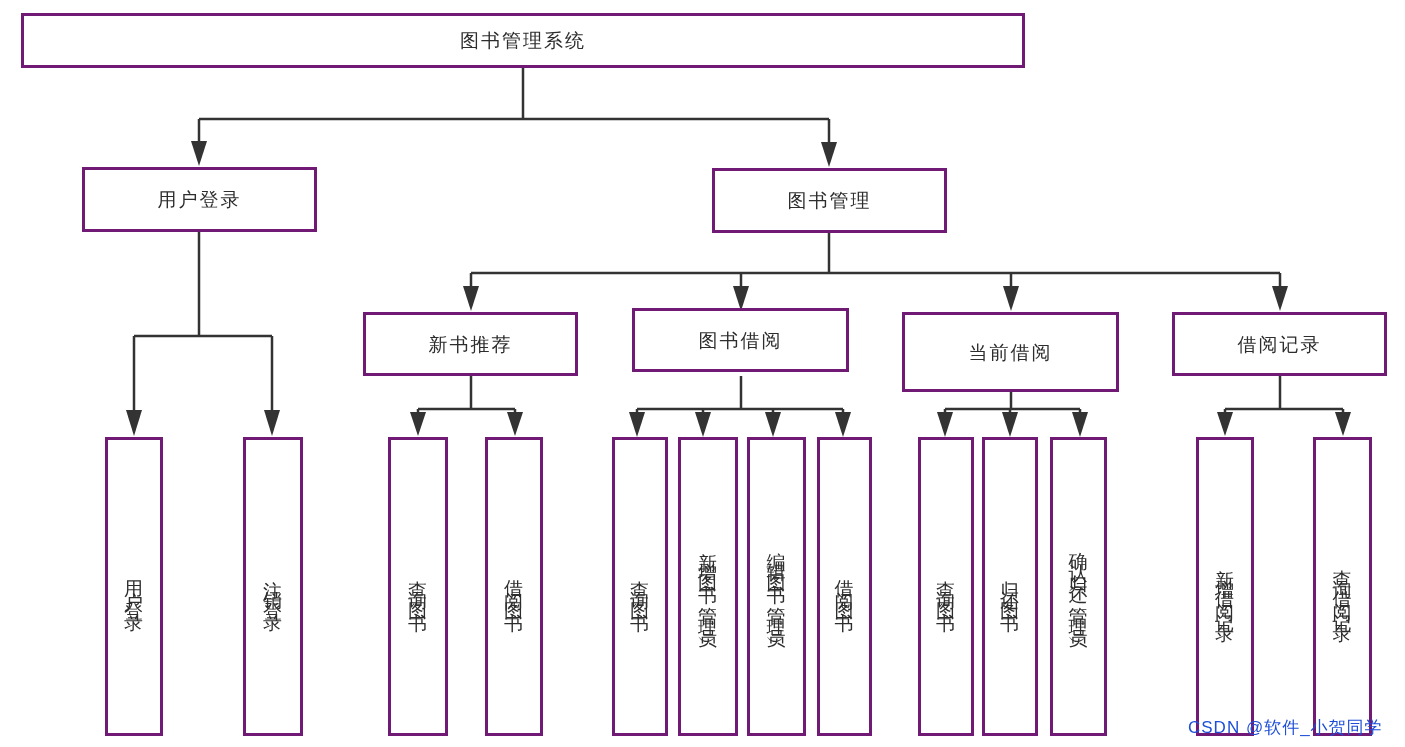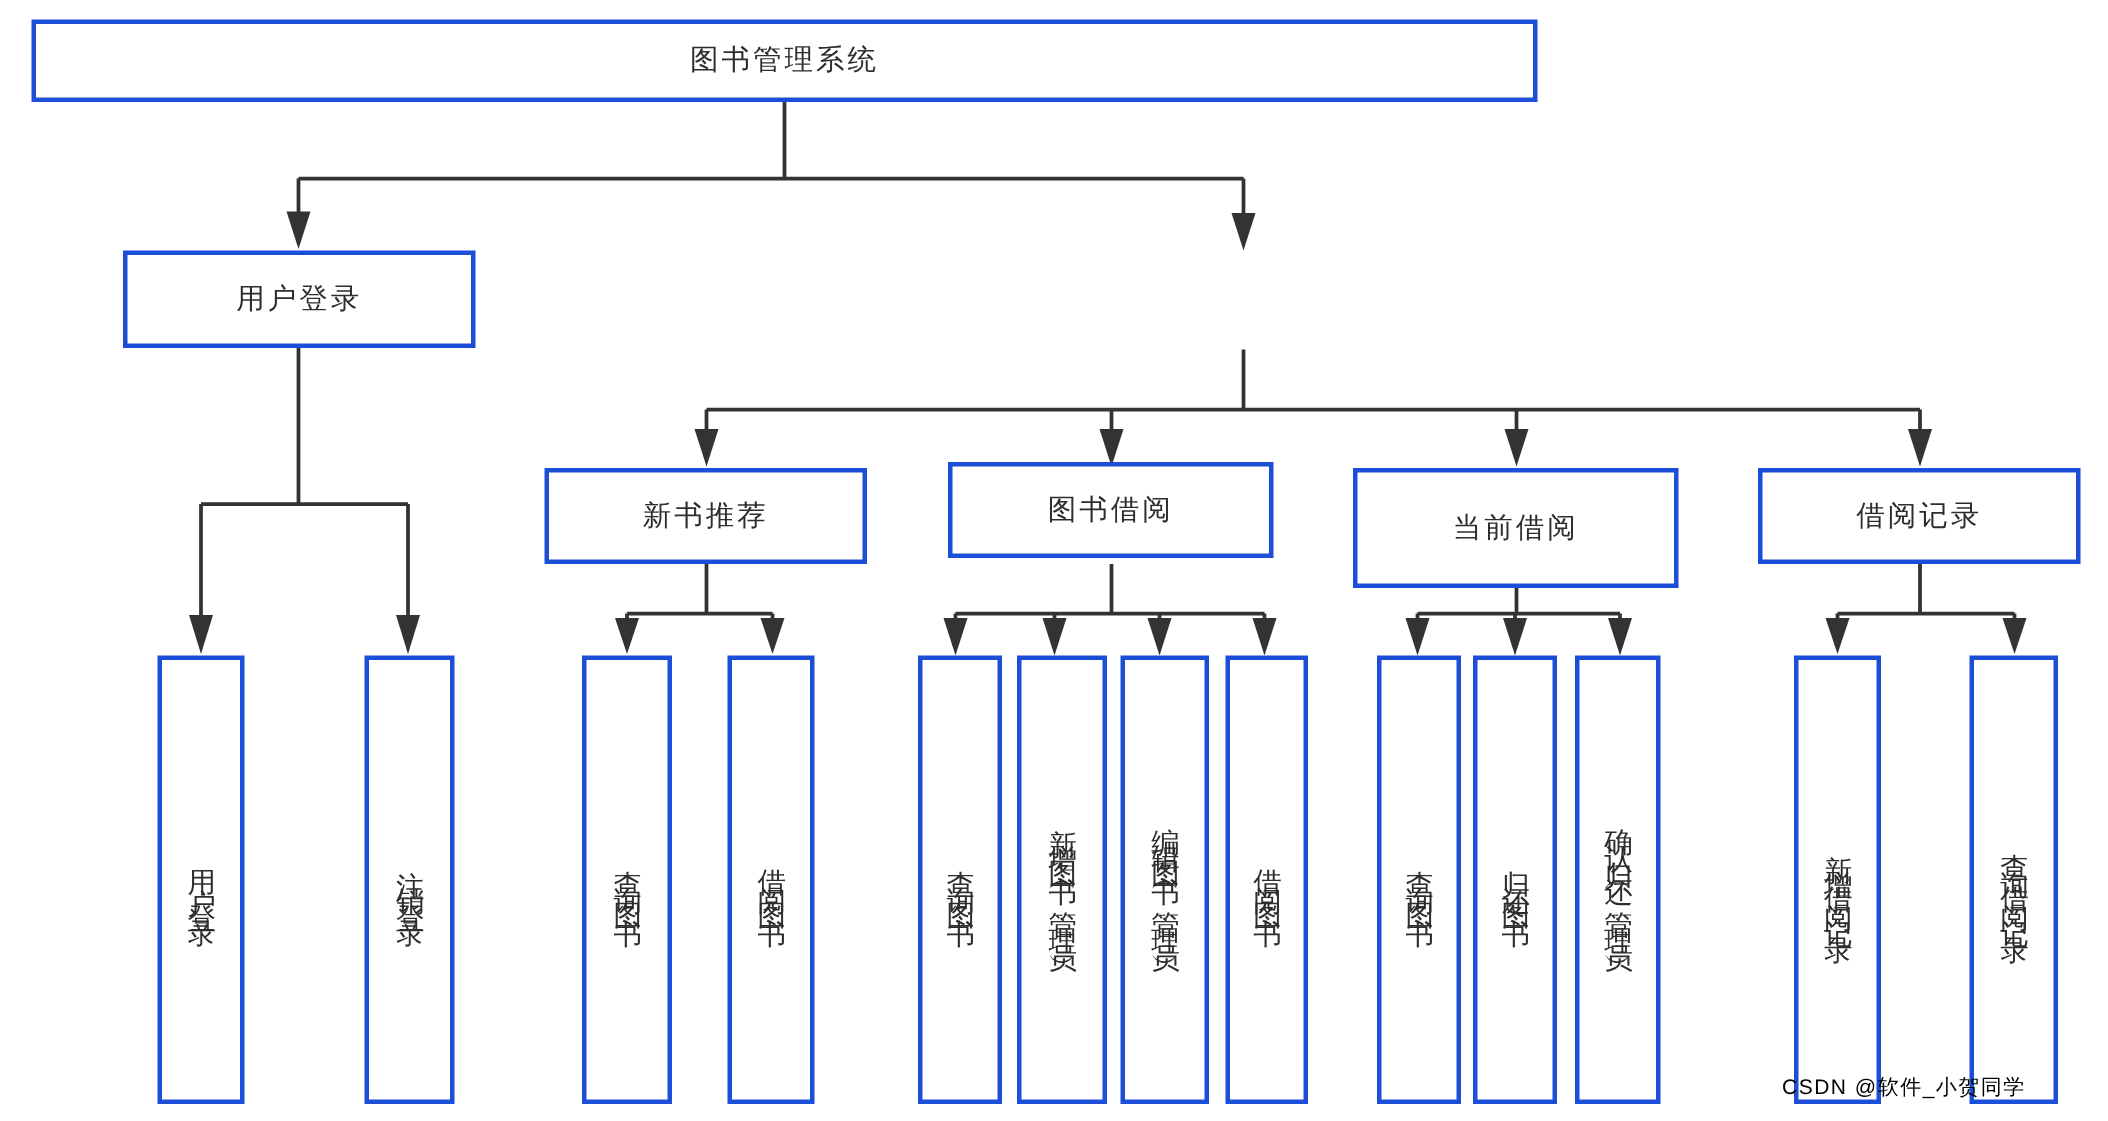--- a/index.html
+++ b/index.html
@@ -3,31 +3,31 @@
 <meta charset="utf-8">
 <style>
   html,body{margin:0;padding:0;background:#ffffff;}
   #canvas{
     position:relative;width:1405px;height:747px;background:#ffffff;overflow:hidden;
     font-family:"Liberation Sans", sans-serif;
   }
   #edges{position:absolute;left:0;top:0;z-index:1;}
   .box{
     position:absolute;box-sizing:border-box;background:#ffffff;
-    border:3px solid #1d4ed8;color:#2d2d2d;
+    border:3px solid #701a75;color:#2d2d2d;
     display:flex;align-items:center;justify-content:center;
     font-size:19px;letter-spacing:2px;z-index:2;line-height:1;
     white-space:nowrap;
   }
   .leaf{
     writing-mode:vertical-lr;text-orientation:mixed;
     letter-spacing:11px;font-size:19px;white-space:normal;
   }
   .watermark{
-    position:absolute;z-index:5;color:#000000;font-size:14px;
+    position:absolute;z-index:5;color:#1d4ed8;font-size:17px;
     letter-spacing:1px;white-space:nowrap;
   }
 </style>
 </head>
 <body>
 
 <div id="canvas">
 
   <svg id="edges" width="1405" height="747" viewBox="0 0 1405 747">
     <g stroke="#333333" stroke-width="2.5" fill="none">
@@ -91,20 +91,21 @@
       <polygon points="1002,412 1018,412 1010,437"></polygon>
       <polygon points="1072,412 1088,412 1080,437"></polygon>
       <polygon points="1217,412 1233,412 1225,436"></polygon>
       <polygon points="1335,412 1351,412 1343,436"></polygon>
     </g>
   </svg>
 
   <div class="box" style="left:21px;top:13px;width:1004px;height:55px;">图书管理系统</div>
 
   <div class="box" style="left:82px;top:167px;width:235px;height:65px;">用户登录</div>
+  <div class="box" style="left:712px;top:168px;width:235px;height:65px;">图书管理</div>
 
   <div class="box" style="left:363px;top:312px;width:215px;height:64px;">新书推荐</div>
   <div class="box" style="left:632px;top:308px;width:217px;height:64px;">图书借阅</div>
   <div class="box" style="left:902px;top:312px;width:217px;height:80px;">当前借阅</div>
   <div class="box" style="left:1172px;top:312px;width:215px;height:64px;text-align:center;">借阅记录</div>
 
   <div class="box leaf" style="left:105px;top:437px;width:58px;height:299px;">用户登录</div>
   <div class="box leaf" style="left:243px;top:437px;width:60px;height:299px;">注销登录</div>
 
   <div class="box leaf" style="left:388px;top:437px;width:60px;height:299px;">查询图书</div>

